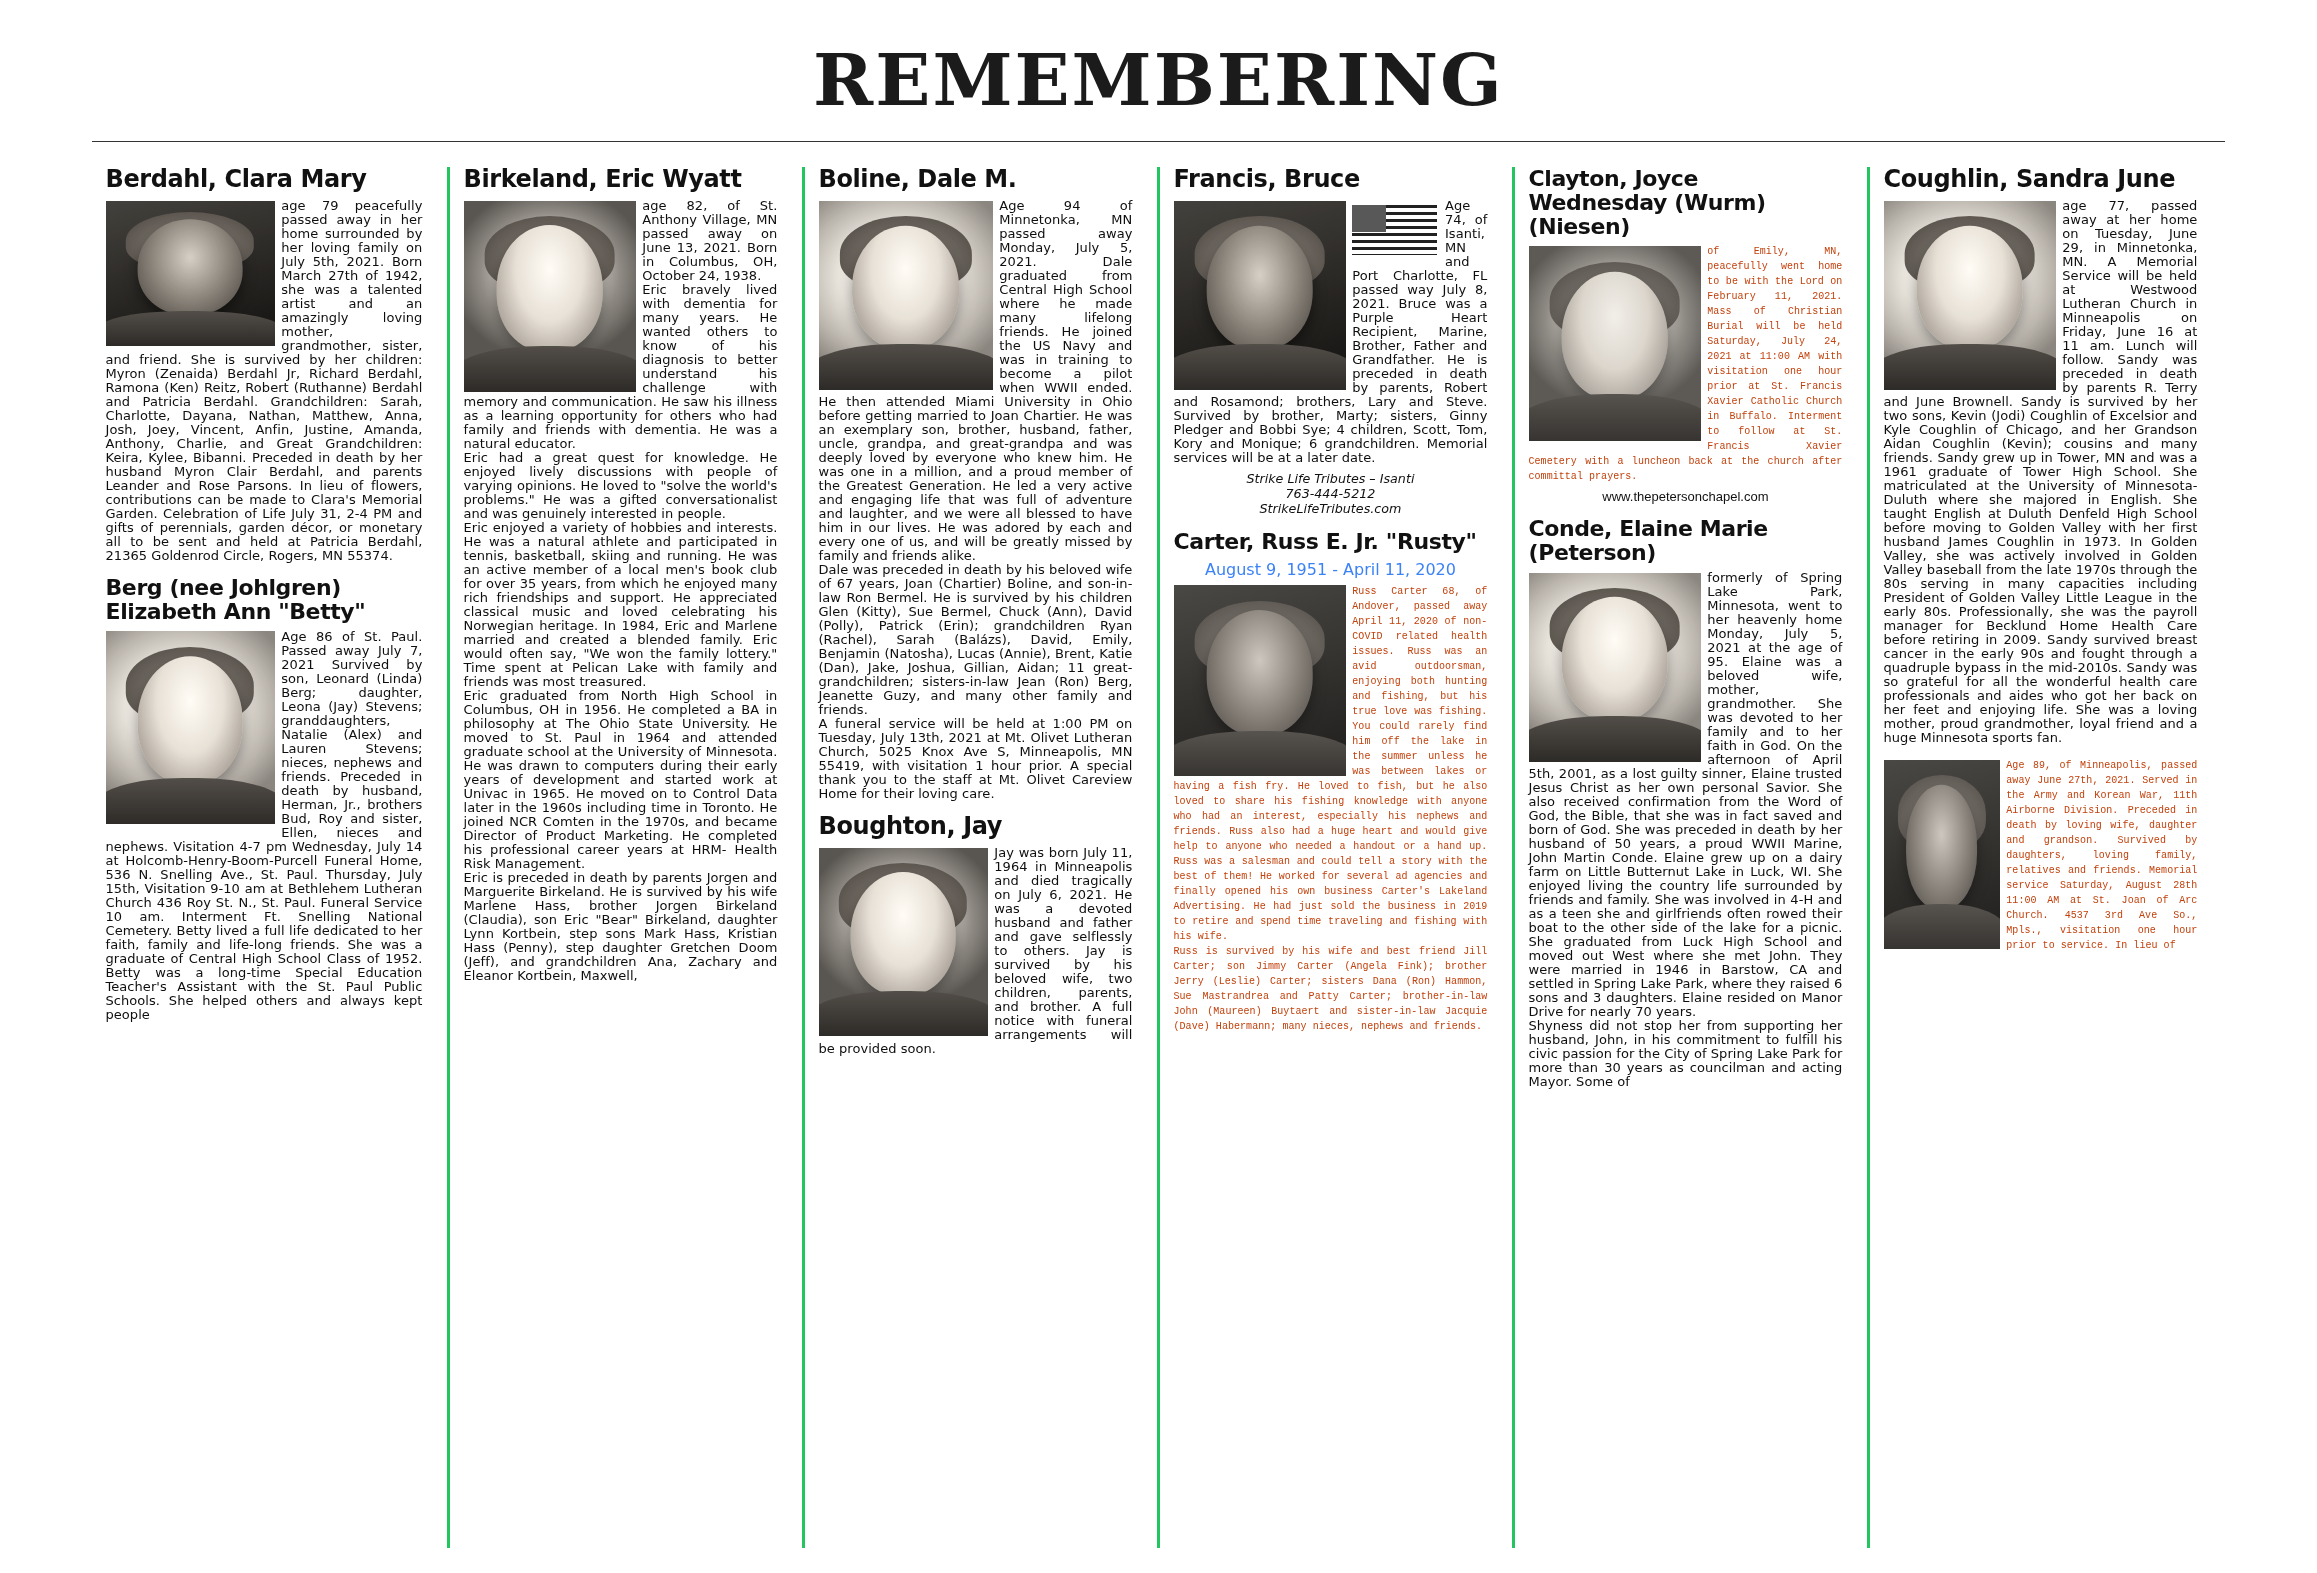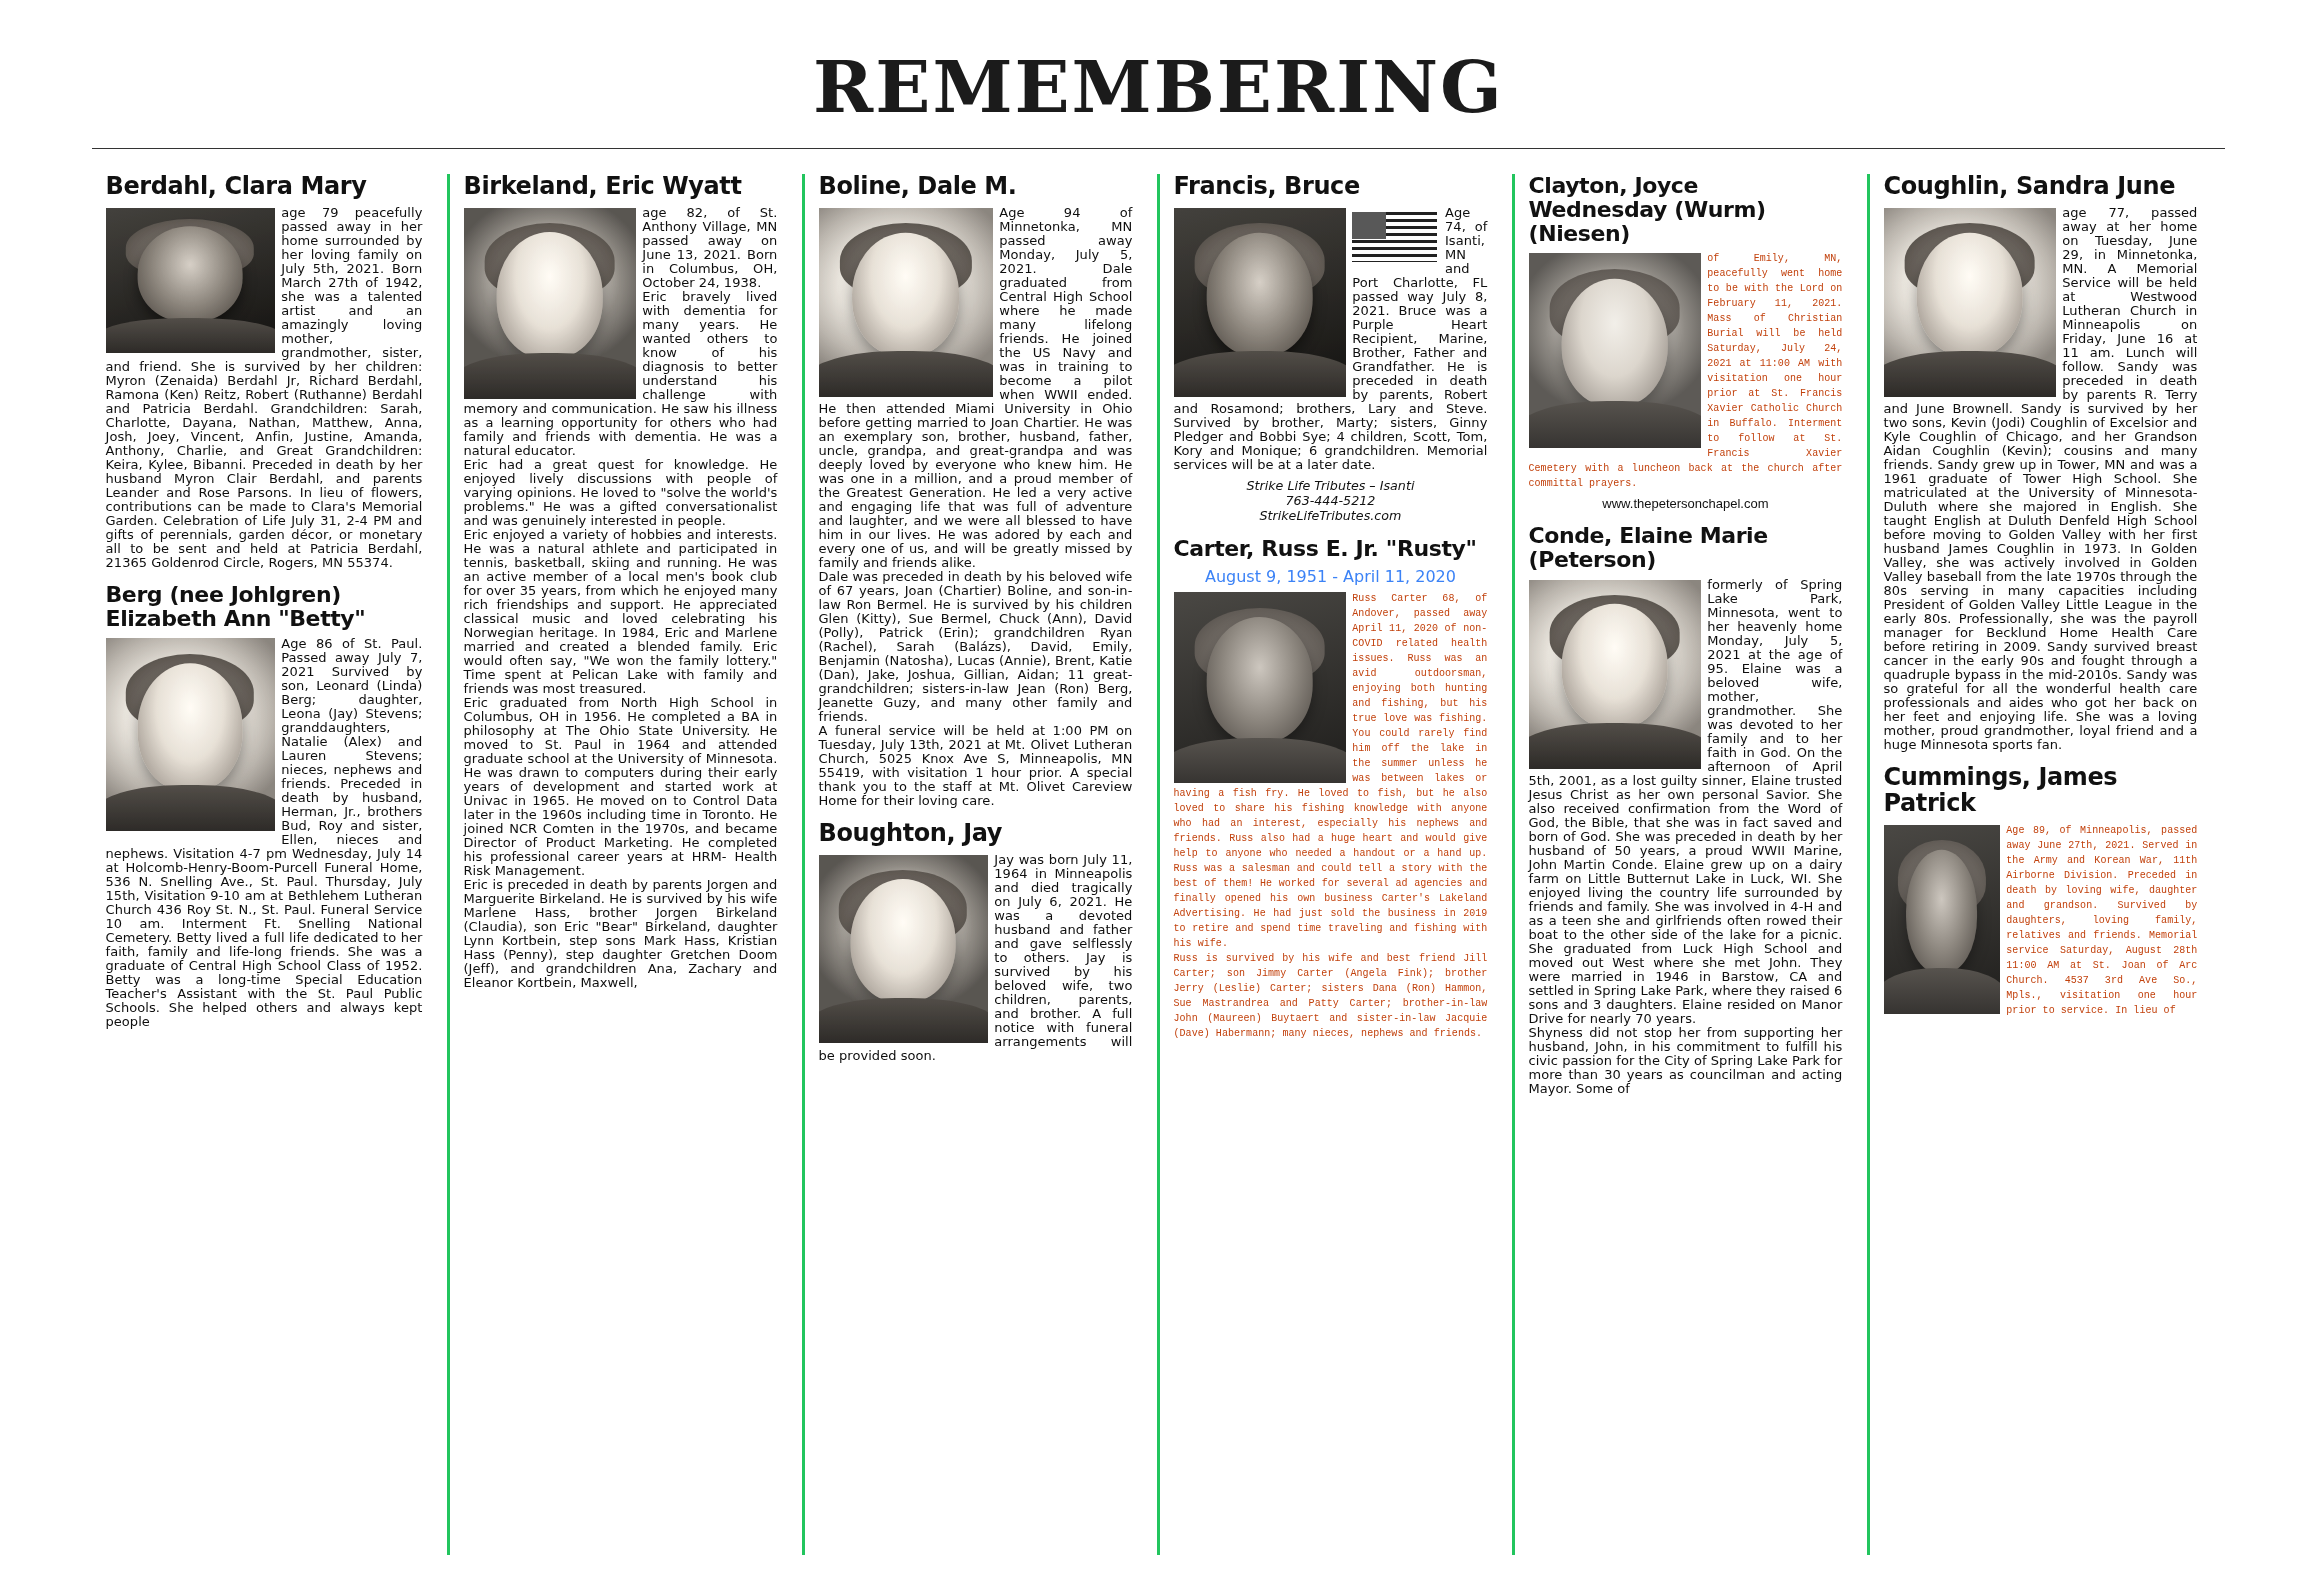--- a/index.html
+++ b/index.html
@@ -7,21 +7,21 @@
     width:2317px;height:1574px;
     background:#ffffff;
     font-family:"Liberation Sans", sans-serif;
     color:#111;
     overflow:hidden;
   }
   .page{
     position:relative;
     width:2317px;height:1368px;
     box-sizing:border-box;
-    padding:15px 92px;
+    padding:8px 92px;
   }
 
   
   .masthead{
     padding-top:37px;
     text-align:center;
   }
   .masthead h1{
     margin:0;
     font-family:"DejaVu Serif", serif;
@@ -354,21 +354,20 @@
               <div class="bg"></div>
               <div class="hair"></div>
               <div class="face"></div>
               <div class="shoulder"></div>
             </div>
             <p>age 77, passed away at her home on Tuesday, June 29, in Minnetonka, MN. A Memorial Service will be held at Westwood Lutheran Church in Minneapolis on Friday, June 16 at 11 am. Lunch will follow. Sandy was preceded in death by parents R. Terry and June Brownell. Sandy is survived by her two sons, Kevin (Jodi) Coughlin of Excelsior and Kyle Coughlin of Chicago, and her Grandson Aidan Coughlin (Kevin); cousins and many friends. Sandy grew up in Tower, MN and was a 1961 graduate of Tower High School. She matriculated at the University of Minnesota-Duluth where she majored in English. She taught English at Duluth Denfeld High School before moving to Golden Valley with her first husband James Coughlin in 1973. In Golden Valley, she was actively involved in Golden Valley baseball from the late 1970s through the 80s serving in many capacities including President of Golden Valley Little League in the early 80s. Professionally, she was the payroll manager for Becklund Home Health Care before retiring in 2009. Sandy survived breast cancer in the early 90s and fought through a quadruple bypass in the mid-2010s. Sandy was so grateful for all the wonderful health care professionals and aides who got her back on her feet and enjoying life. She was a loving mother, proud grandmother, loyal friend and a huge Minnesota sports fan.</p>
           </div>
           <div class="clearer"></div>
         </div>
         <div class="obit">
-          <h2>Cummings, James Patrick</h2>
           <div class="body clean">
             <div class="photo dark" style="width: 116px; height: 189px;">
               <div class="bg"></div>
               <div class="hair"></div>
               <div class="face"></div>
               <div class="shoulder"></div>
             </div>
             <p>Age 89, of Minneapolis, passed away June 27th, 2021. Served in the Army and Korean War, 11th Airborne Division. Preceded in death by loving wife, daughter and grandson. Survived by daughters, loving family, relatives and friends. Memorial service Saturday, August 28th 11:00 AM at St. Joan of Arc Church. 4537 3rd Ave So., Mpls., visitation one hour prior to service. In lieu of</p>
           </div>
           <div class="clearer"></div>

